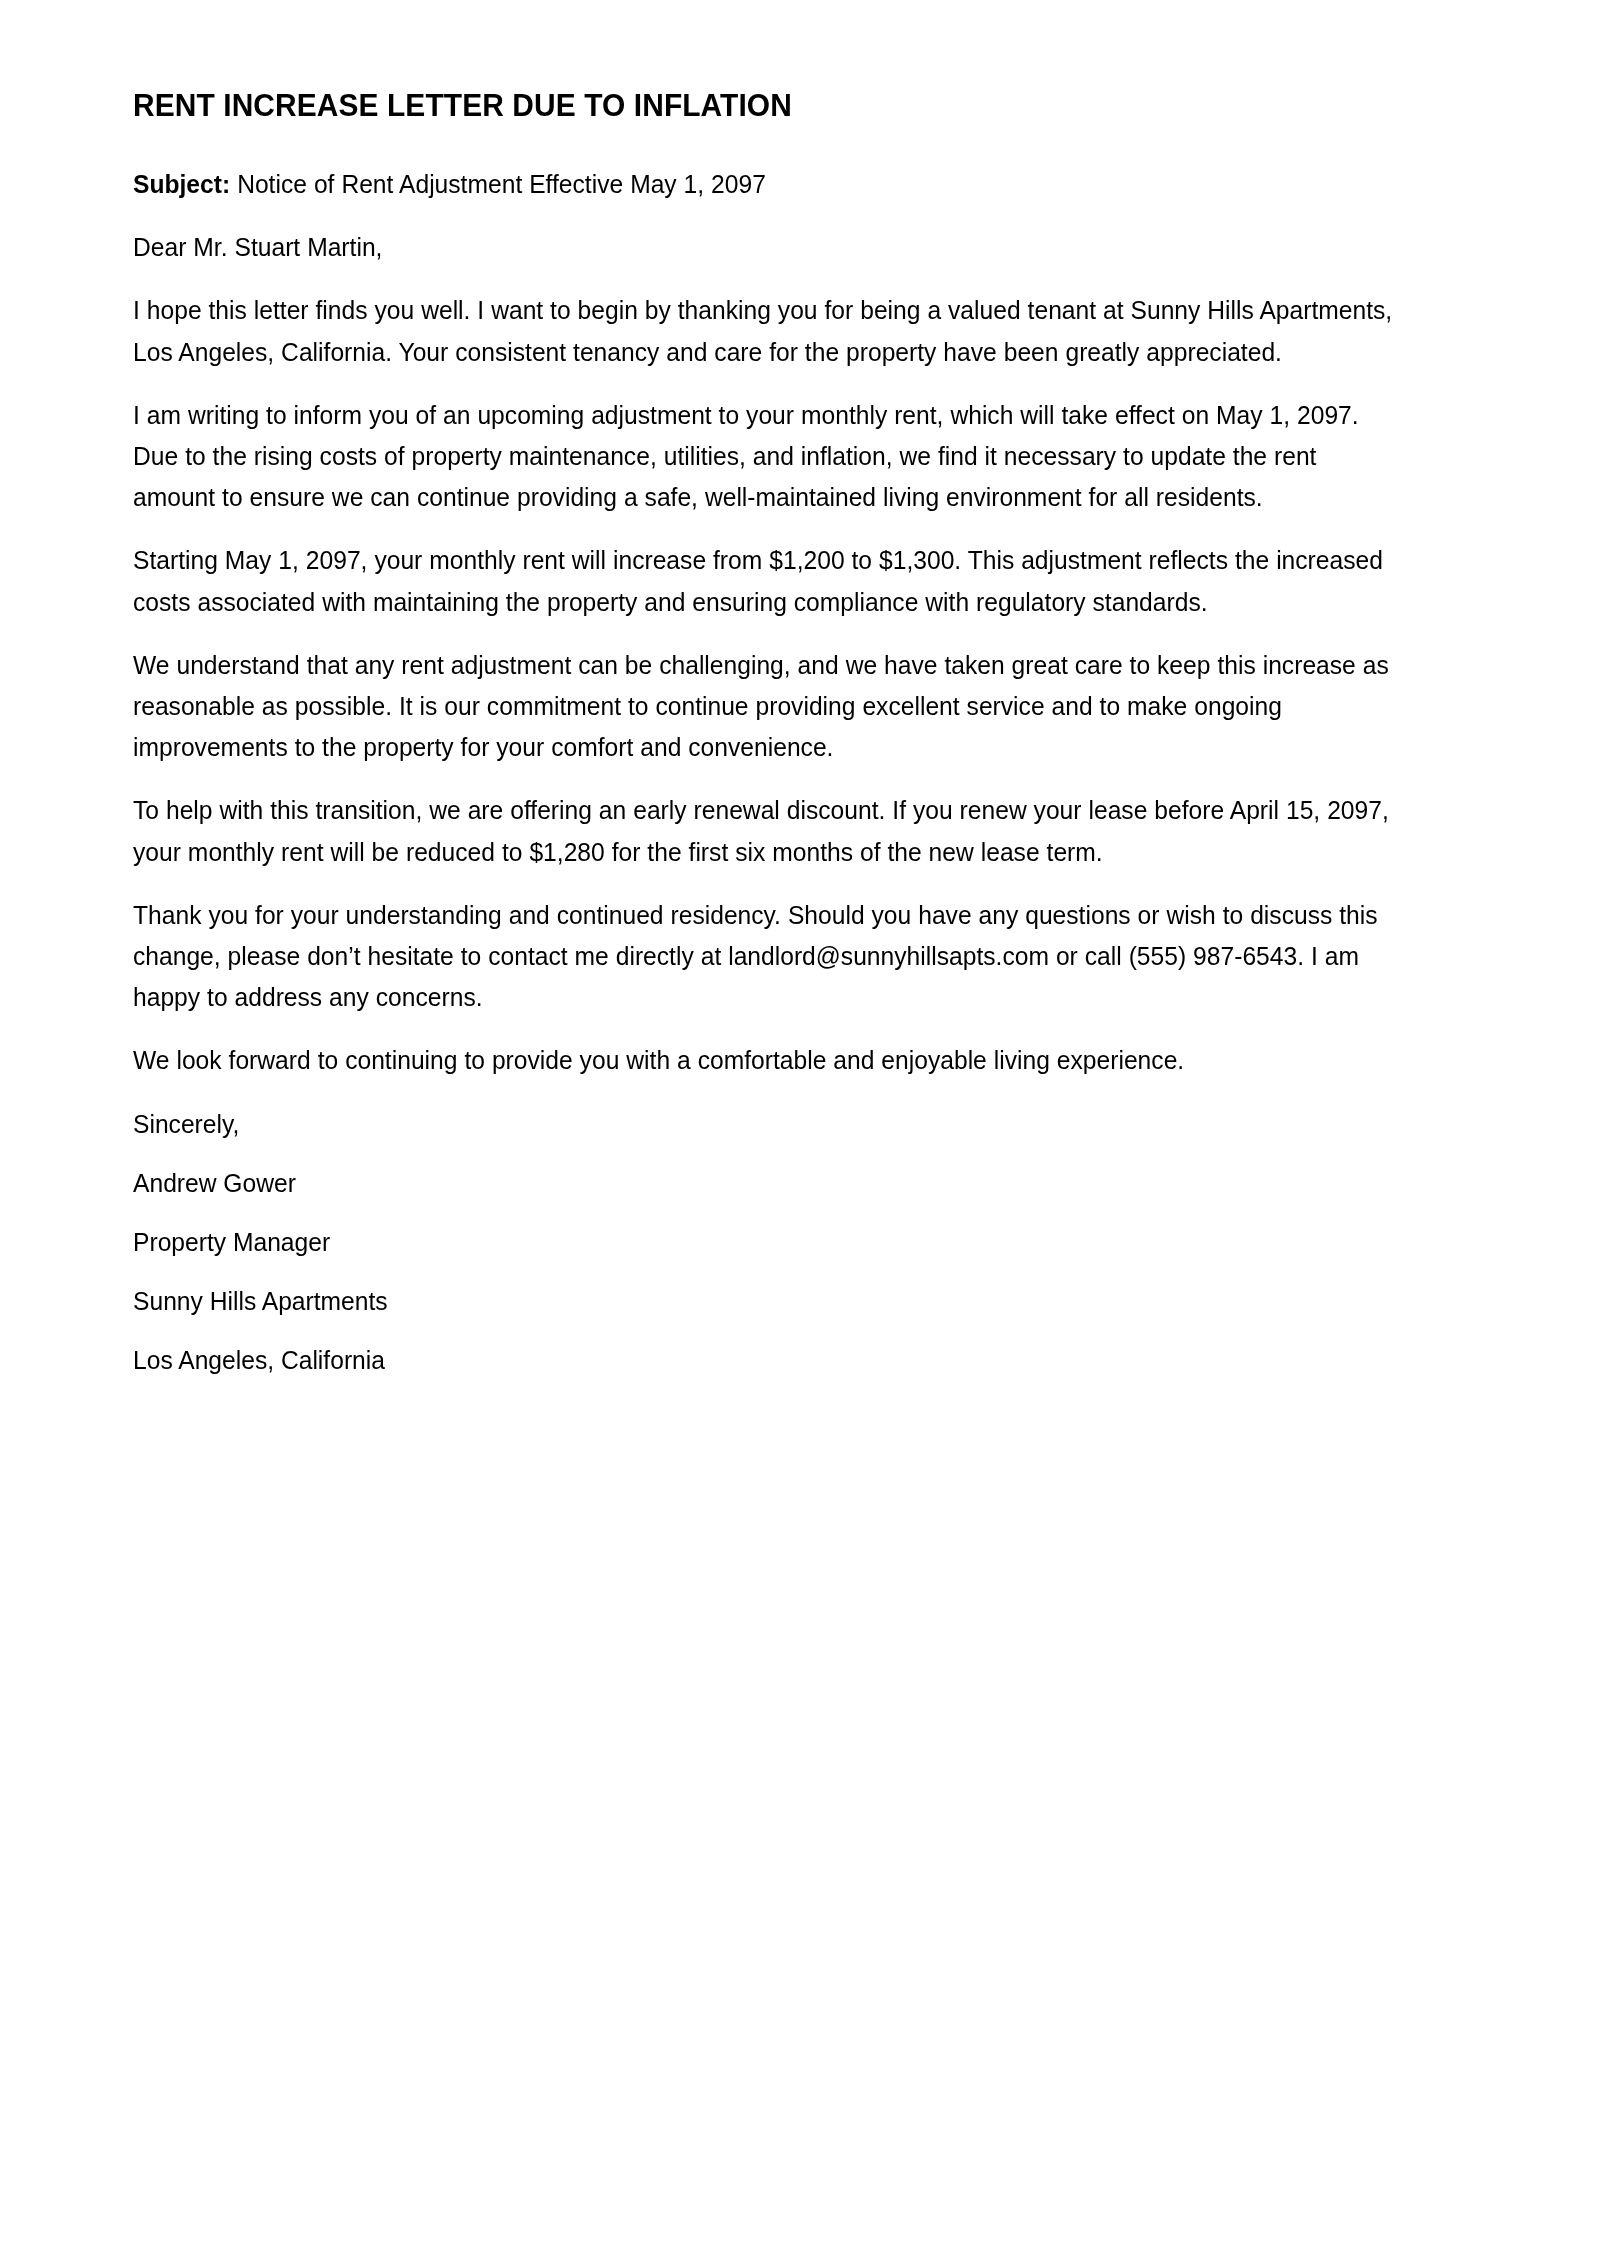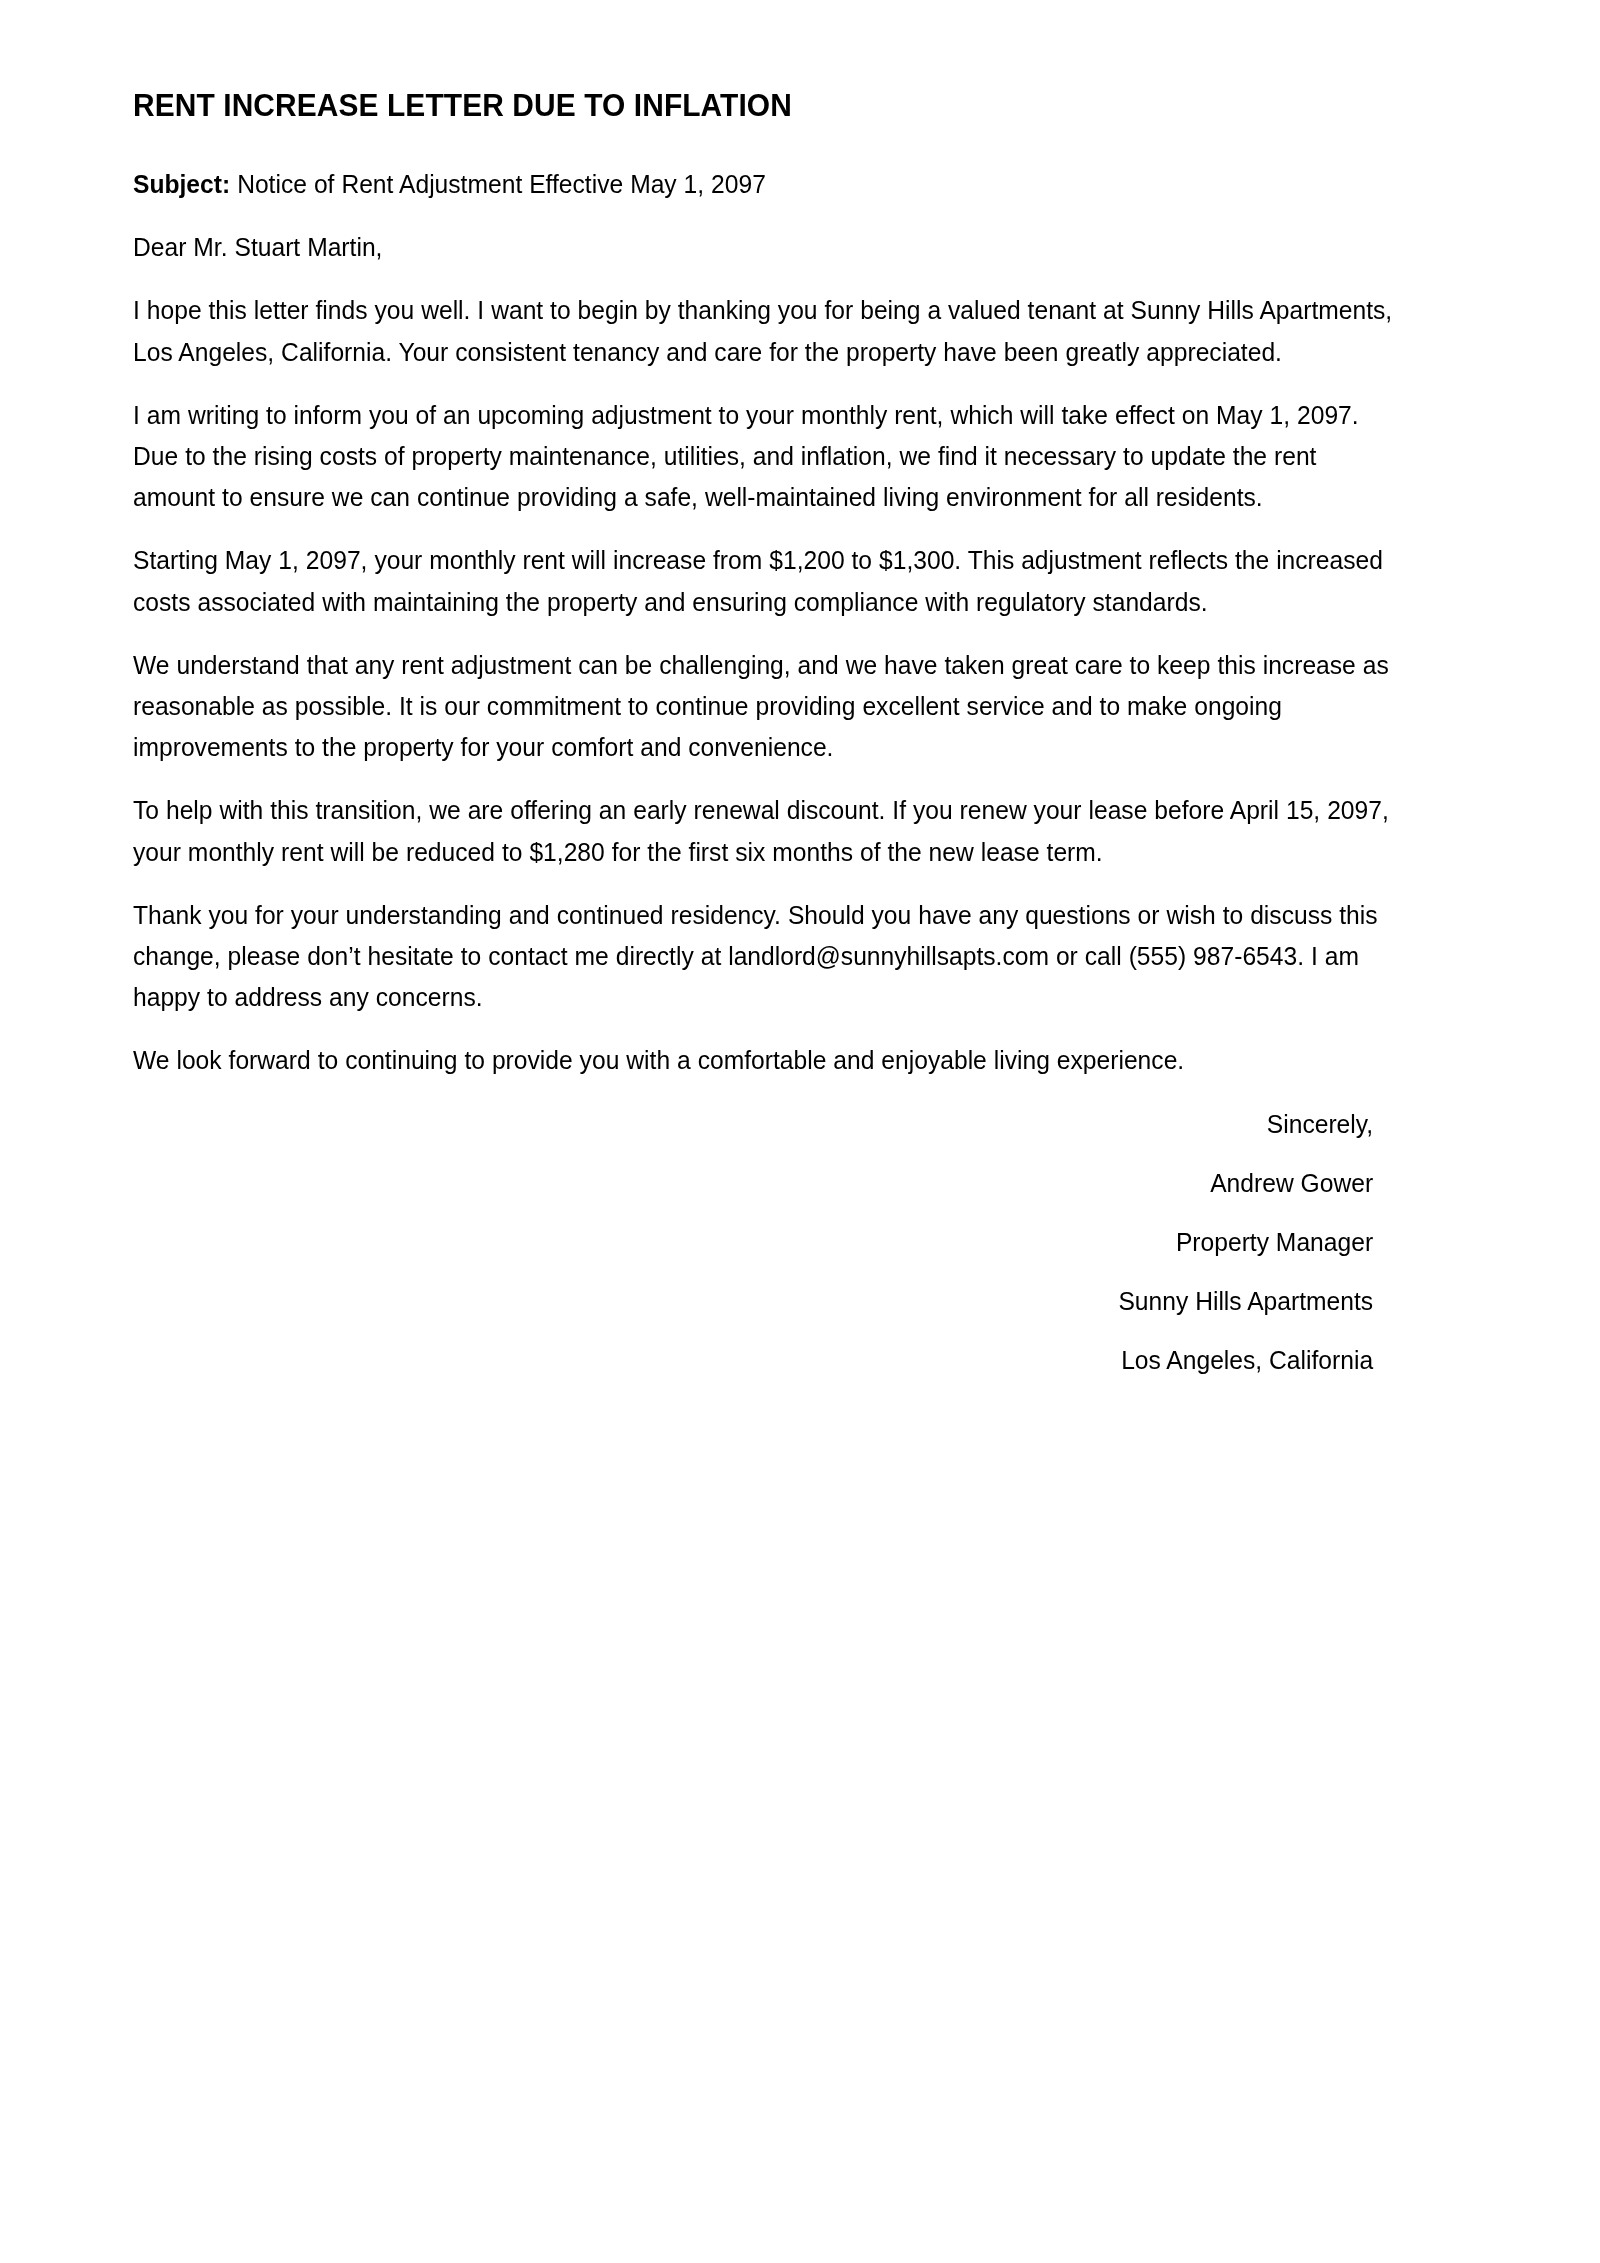--- a/index.html
+++ b/index.html
@@ -51,21 +51,20 @@
     word-spacing: 0.1px;
   }
   .para:last-child {
     margin-bottom: 0;
   }
   .para b {
     font-weight: bold;
   }
   .sig-block {
     margin-top: 9px;
-    text-align: right;
   }
   .sig-line {
     font-size: 25.2px;
     line-height: 41.2px;
     margin: 0 0 18px 0;
     transform: scaleX(0.978);
     transform-origin: left top;
   }
   .sig-line:last-child {
     margin-bottom: 0;

